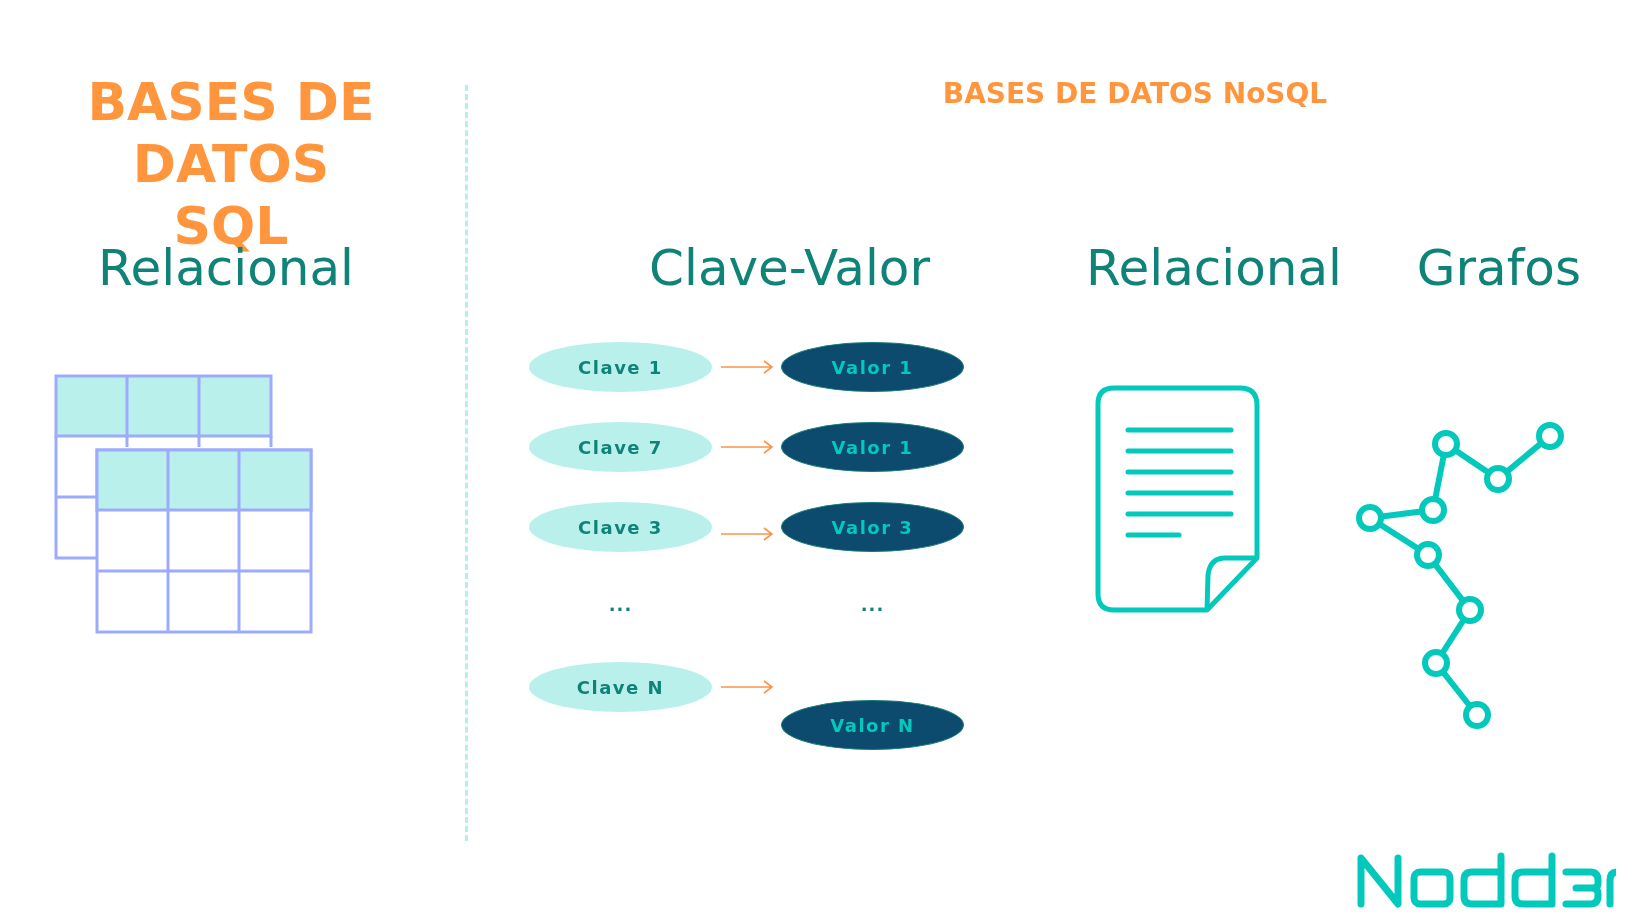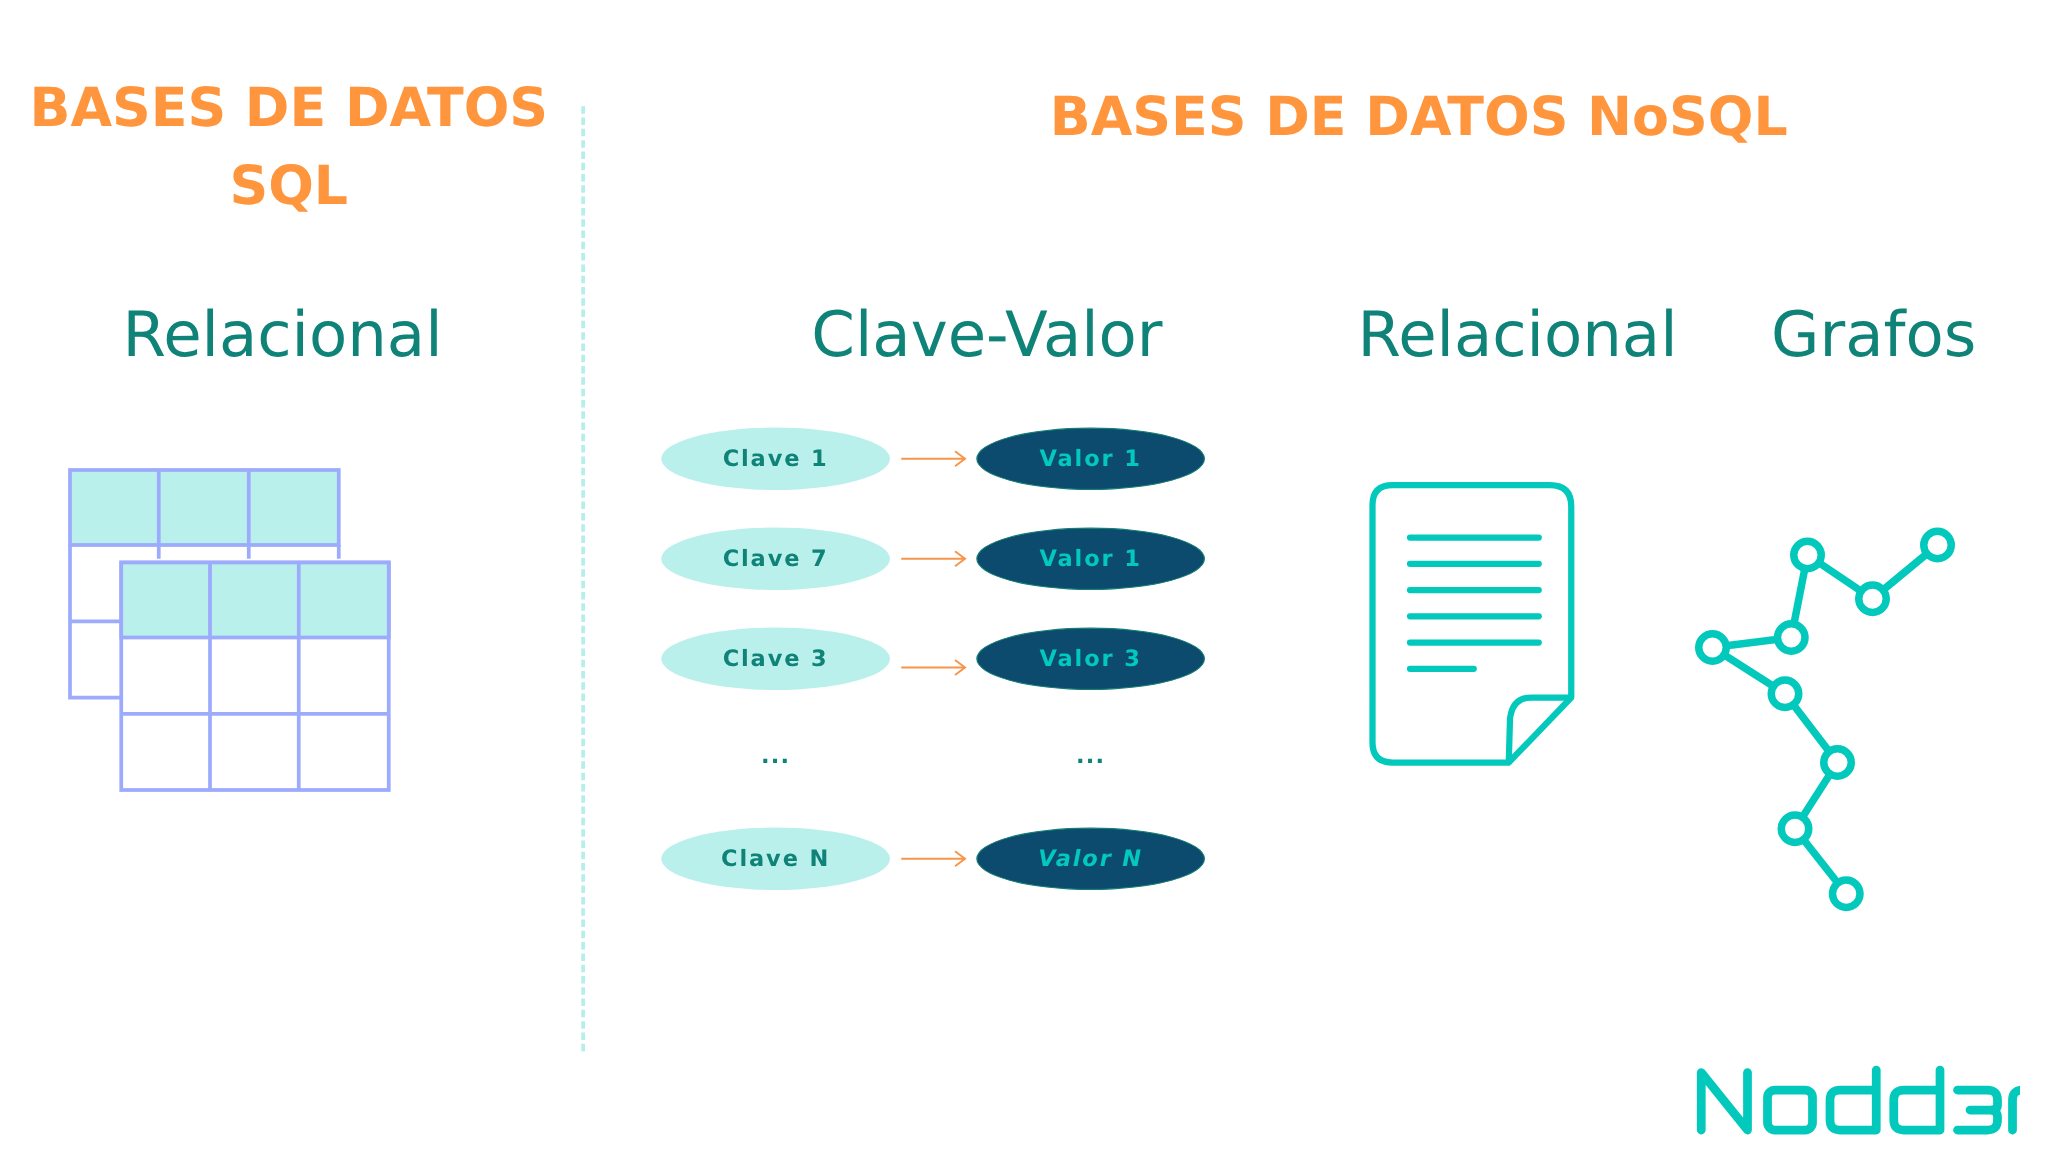--- a/index.html
+++ b/index.html
@@ -1,20 +1,20 @@
 <!DOCTYPE html>
 <html><head>
 <meta charset="utf-8">
 <style>
   html, body { margin:0; padding:0; background:#ffffff; }
   body { width:1640px; height:924px; position:relative; overflow:hidden; font-family:"DejaVu Sans", sans-serif; }
   .abs { position:absolute; }
   .title { color:#FF953D; font-weight:bold; font-family:"DejaVu Sans", sans-serif; text-align:center; letter-spacing:0px; }
-  .sql-title { left:0; width:462px; top:56px; font-size:43px; line-height:62px; }
-  .nosql-title { left:760px; width:750px; top:66px; font-size:43px; line-height:56px; }
+  .sql-title { left:0; width:462px; top:71px; font-size:52px; line-height:62px; }
+  .nosql-title { left:760px; width:750px; top:66px; font-size:28px; line-height:56px; }
   .divider { left:465px; top:85px; height:756px; width:0; border-left:3px dashed #B5EEEA; }
   .cat { color:#0F8378; font-size:50px; line-height:54px; text-align:right; font-family:"DejaVu Sans", sans-serif; font-weight:normal; }
   .cat-rel { left:54px; width:300px; top:241px; }
   .cat-kv { left:590px; width:340px; top:241px; }
   .cat-doc { left:1022px; width:320px; top:241px; }
   .cat-graph { left:1381px; width:200px; top:241px; }
   .pill { position:absolute; width:183px; height:50px; border-radius:50%; display:flex; align-items:center; justify-content:center; font-weight:bold; font-size:18px; letter-spacing:1.5px; font-family:"DejaVu Sans", sans-serif; box-sizing:border-box; }
   .pill.key { left:529px; background:#BAF0EC; color:#0F8378; }
   .pill.val { left:781px; background:#0c4a6e; border:1.5px solid #137E74; color:#03C9BC; }
   .arrow { position:absolute; left:720px; width:55px; height:20px; }
@@ -79,21 +79,21 @@
     </svg>
   <div class="pill val" style="top:502px;text-align:right;">Valor 3</div>
 
   <div class="dots" style="left:529px;top:594px;">...</div>
   <div class="dots" style="left:781px;top:594px;">...</div>
 
   <div class="pill key" style="top:662px;">Clave N</div>
   <svg class="arrow" style="top:677px;" viewBox="0 0 55 20">
       <path d="M1 10 L52 10 M44 4 L52 10 L44 16" stroke="#F7964A" stroke-width="1.6" fill="none"></path>
     </svg>
-  <div class="pill val" style="top:662px;font-style:italic;">Valor N</div>
+  <div class="pill val" style="top:700px;">Valor N</div>
 </div>
 
 <svg class="abs" style="left:1090px;top:380px;" width="185" height="240" viewBox="0 0 185 240">
   <path d="M24 8 H150 Q167 8 167 25 V178 L117 230 H24 Q8 230 8 214 V24 Q8 8 24 8 Z" fill="none" stroke="#03C9BC" stroke-width="5" stroke-linejoin="round"></path>
   <path d="M167 178 H135 Q120 178 118 195 L117 230" fill="none" stroke="#03C9BC" stroke-width="5" stroke-linejoin="round"></path>
   <g stroke="#03C9BC" stroke-width="5" stroke-linecap="round">
     <line x1="38" y1="50" x2="141" y2="50"></line>
     <line x1="38" y1="71" x2="141" y2="71"></line>
     <line x1="38" y1="92" x2="141" y2="92"></line>
     <line x1="38" y1="113" x2="141" y2="113"></line>

